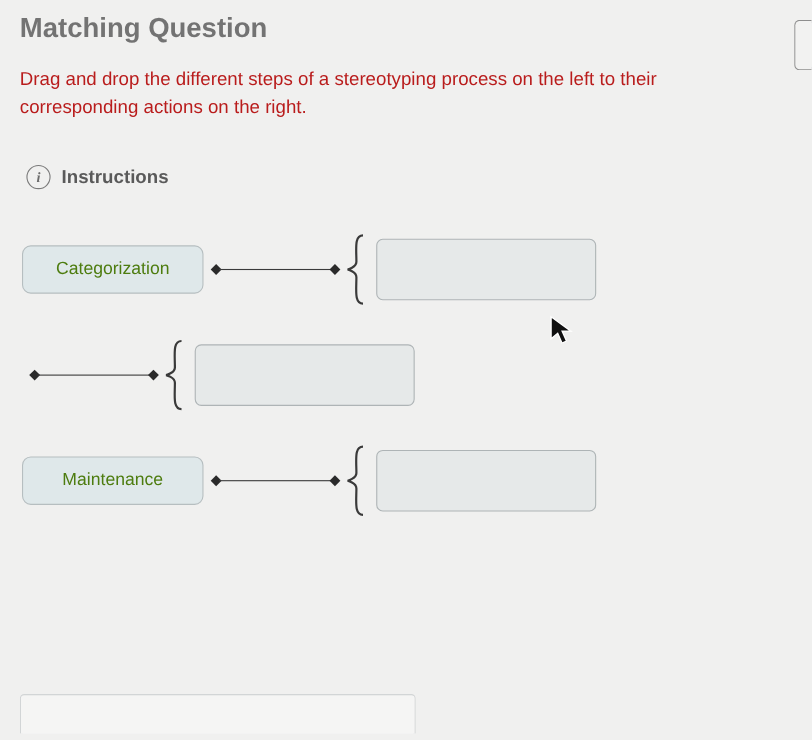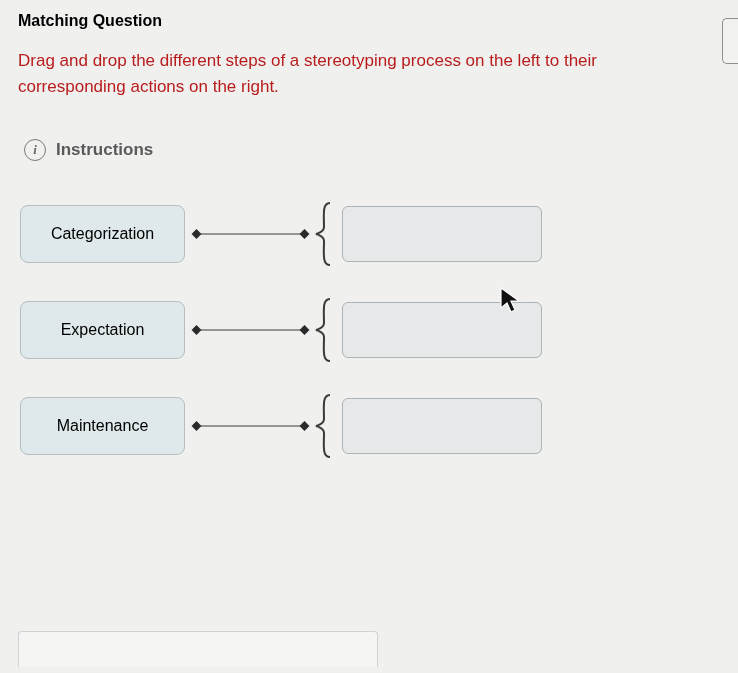--- a/index.html
+++ b/index.html
@@ -11,23 +11,23 @@
       font-family: -apple-system, BlinkMacSystemFont, "Segoe UI", Arial, sans-serif;
       background: #f0f0ef;
       width: 738px;
       height: 673px;
       padding: 12px 18px;
       color: #2a2a2a;
       position: relative;
       overflow: hidden;
     }
     .question-title {
-      font-size: 16px;
+      font-size: 25px;
       font-weight: 700;
-      color: #000000;
+      color: #737373;
       margin-bottom: 18px;
     }
     .instructions-text {
       font-size: 17px;
       color: #b91c1c;
       line-height: 1.5;
       margin-bottom: 40px;
       max-width: 680px;
     }
     .instructions-row {
@@ -61,29 +61,29 @@
       flex-direction: column;
       gap: 30px;
       margin-left: 2px;
     }
     .match-row {
       display: flex;
       align-items: center;
     }
     .left-card {
       width: 165px;
-      height: 58px;
+      height: 44px;
       background: #dfe8ea;
       border: 1px solid #b6bec0;
       border-radius: 8px;
       display: flex;
       align-items: center;
       justify-content: center;
       font-size: 16px;
-      color: #000000;
+      color: #4d7c0f;
       cursor: grab;
     }
     .connector {
       width: 115px;
       height: 2px;
       position: relative;
       margin: 0 4px 0 8px;
     }
     .connector-line {
       position: absolute;
@@ -178,23 +178,20 @@
     <div class="brace">
       <svg viewBox="0 0 24 66">
           <path d="M18 2 C10 2 12 14 12 26 C12 31 4 33 4 33 C4 33 12 35 12 40 C12 52 10 64 18 64" fill="none" stroke="#3a3a3a" stroke-width="2"></path>
         </svg>
     </div>
     <div class="dropzone"></div>
   </div>
 
 
   <div class="match-row">
-    <div class="left-card">
-      <span>Expectation</span>
-    </div>
     <div class="connector">
       <div class="connector-dot-left"></div>
       <div class="connector-line"></div>
       <div class="connector-dot-right"></div>
     </div>
     <div class="brace">
       <svg viewBox="0 0 24 66">
           <path d="M18 2 C10 2 12 14 12 26 C12 31 4 33 4 33 C4 33 12 35 12 40 C12 52 10 64 18 64" fill="none" stroke="#3a3a3a" stroke-width="2"></path>
         </svg>
     </div>

